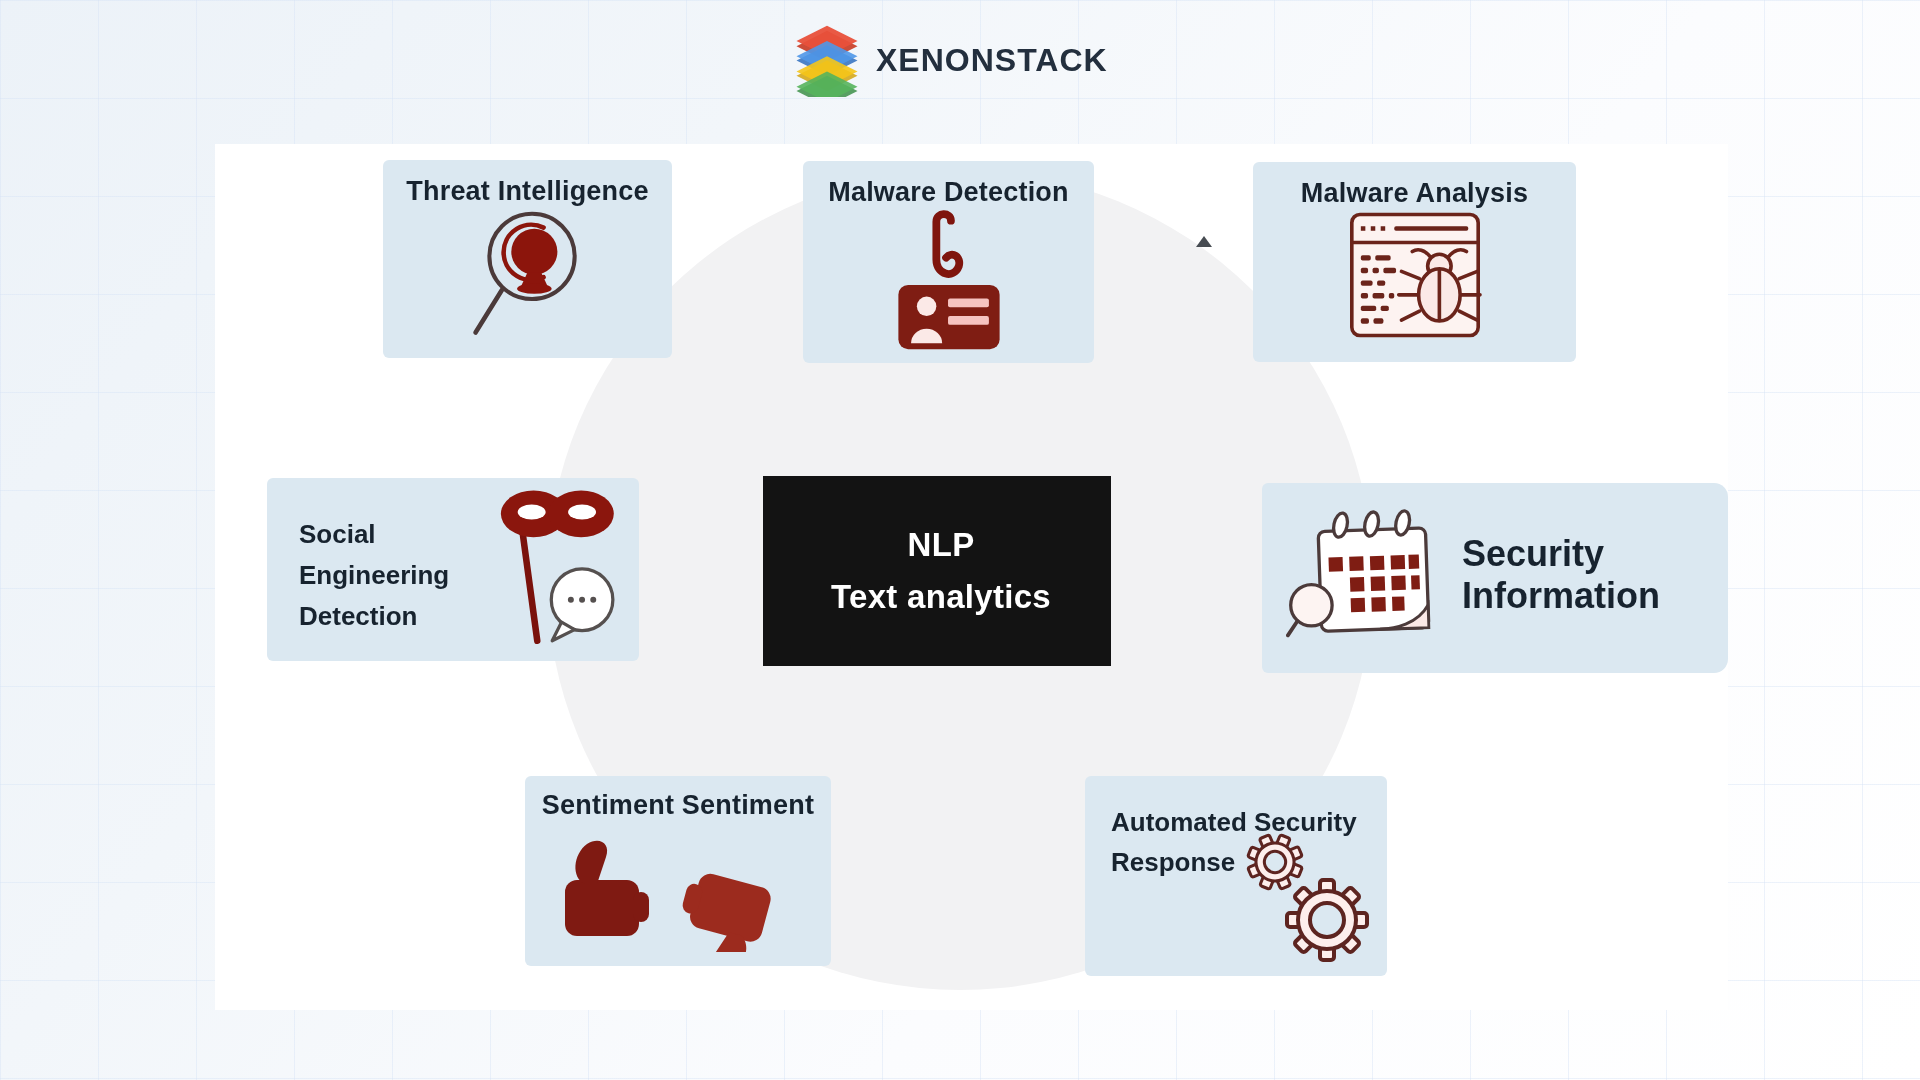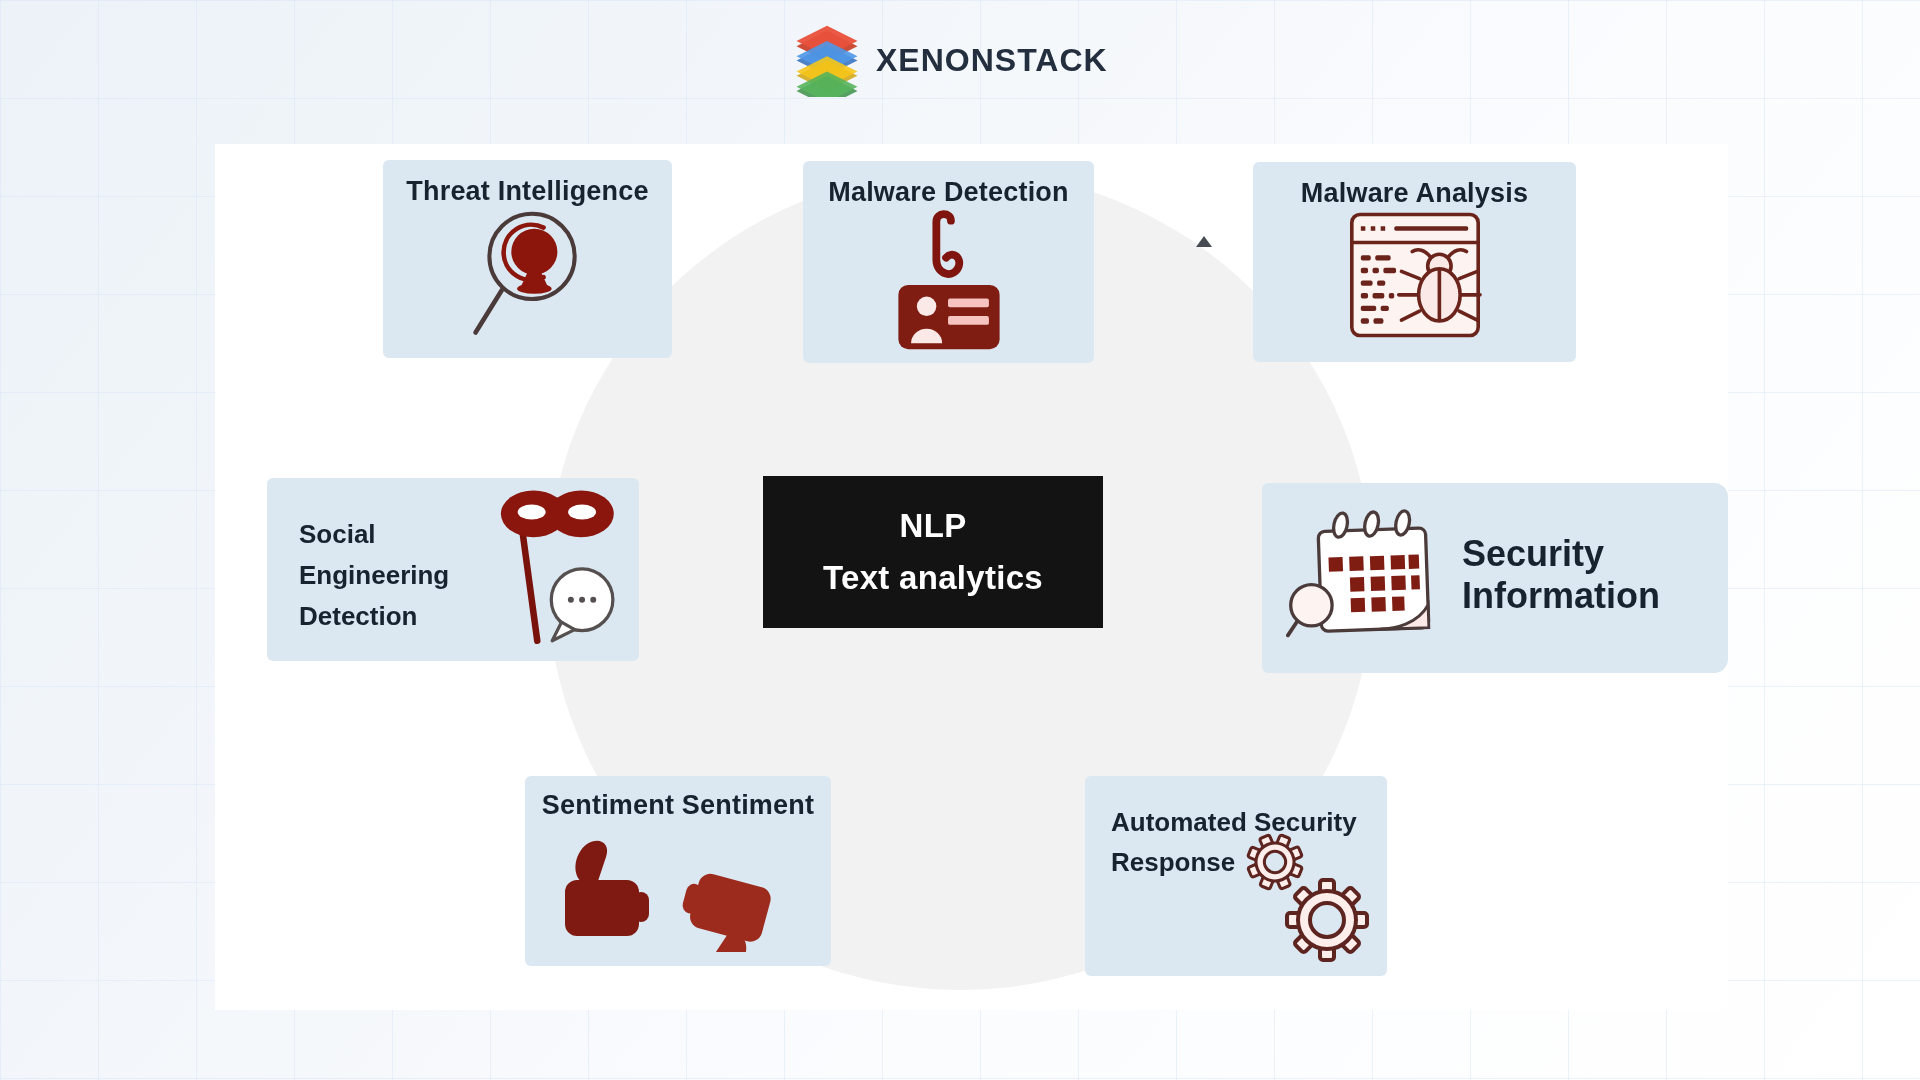--- a/index.html
+++ b/index.html
@@ -58,24 +58,25 @@
   .card-social .icon-right{position:absolute;right:14px;top:4px;}
   .card-siem .multiline{left:200px;top:50px;font-size:36px;line-height:42px;}
   .card-siem .icon-left{position:absolute;left:24px;top:18px;}
   .card-sentiment .title-top{top:14px;}
   .card-sentiment .icon-center{top:58px;}
   .card-automated .multiline{left:26px;top:26px;line-height:40px;}
   .card-automated .icon-br{position:absolute;right:10px;bottom:4px;}
 
   
   .nlp-box{
-    position:absolute;left:763px;top:476px;width:340px;height:152px;
+    position:absolute;left:763px;top:476px;width:340px;height:190px;
     background:#131313;color:#ffffff;
     display:flex;flex-direction:column;align-items:center;justify-content:center;
     gap:14px;
+    padding-left:8px;
   }
   .nlp-box .l1,.nlp-box .l2{font-size:33px;font-weight:700;letter-spacing:0.3px;}
 
   
   .cursor-tri{
     position:absolute;left:1196px;top:236px;width:0;height:0;
     border-left:8px solid transparent;border-right:8px solid transparent;
     border-bottom:11px solid #474c52;
   }
 </style>

